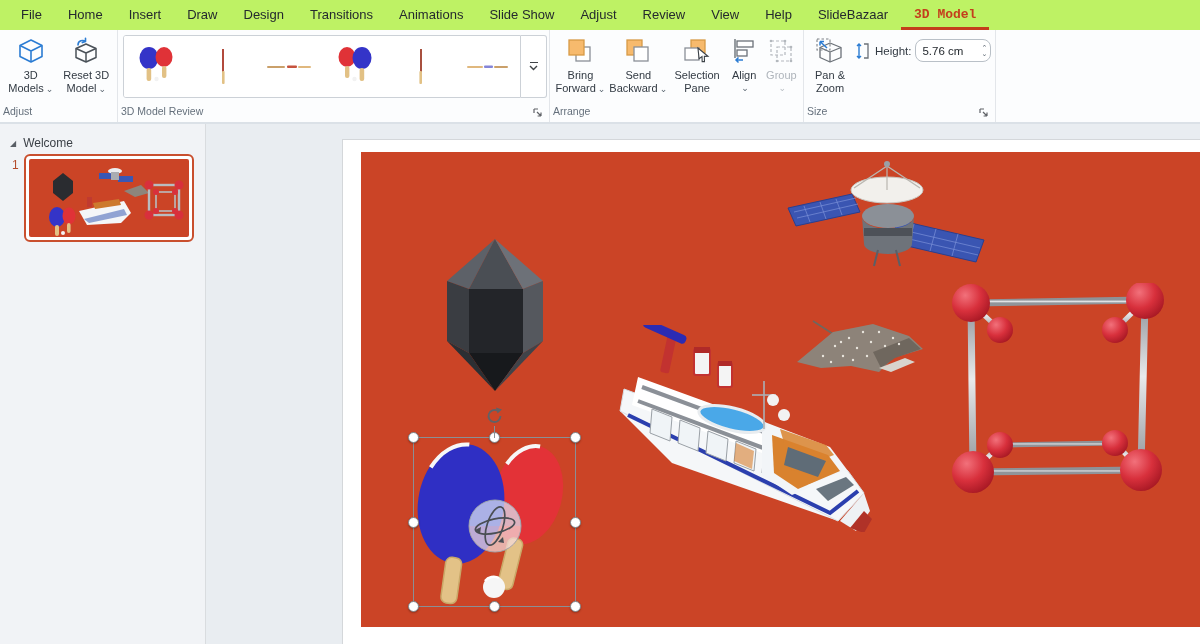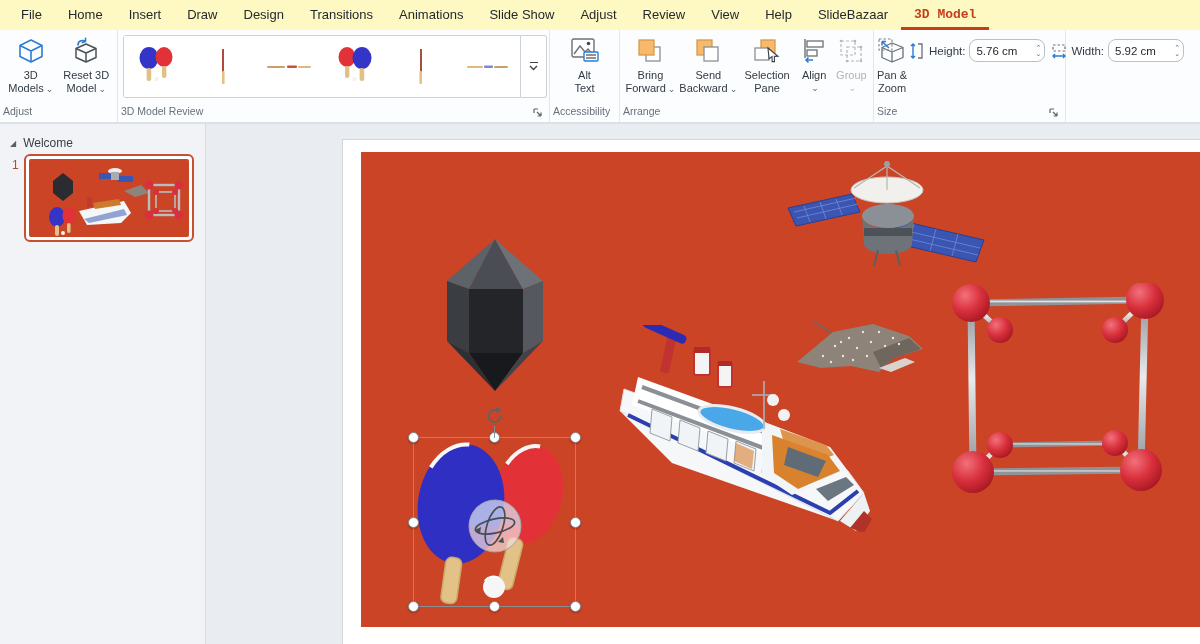--- a/index.html
+++ b/index.html
@@ -1,21 +1,21 @@
 <!DOCTYPE html>
 <html><head>
 <meta charset="utf-8">
 <style>
   * { margin:0; padding:0; box-sizing:border-box; }
   html,body { width:1200px; height:644px; overflow:hidden;
     font-family:"Liberation Sans","DejaVu Sans",sans-serif; background:#e9edf1; }
 
   
   .menubar { position:absolute; left:0; top:0; width:1200px; height:30px;
-    background:#fef9c3; display:flex; align-items:stretch; padding-left:8px; }
+    background:#bef264; display:flex; align-items:stretch; padding-left:8px; }
   .menu-tab { font-size:13px; color:#24292e; padding:0 13px; line-height:30px; cursor:default; white-space:nowrap; }
   .menu-tab.active { color:#c43e1c; font-weight:700; box-shadow:inset 0 -3px 0 #c43e1c;font-family:Liberation Mono, monospace; }
 
   
   .ribbon { position:absolute; left:0; top:30px; width:1200px; height:94px;
     background:#fcfdfe; border-bottom:2px solid #dbe1e7; display:flex; }
   .rgroup { display:flex; flex-direction:column; border-right:1px solid #e3e6ea; padding:3px 3px 0; position:relative; }
   .rgroup-body { flex:1; display:flex; align-items:flex-start; justify-content:center; }
   .rgroup-footer { height:19px; font-size:10.5px; color:#65707c; text-align:left; line-height:17px; position:relative; white-space:nowrap; }
   .launcher { position:absolute; right:2px; bottom:3px; width:12px; height:12px; cursor:pointer; }
@@ -29,21 +29,21 @@
 
   
   .gallery { display:flex; margin-top:2px; height:63px; }
   .gal-box { display:flex; background:#fff; border:1px solid #ccd1d7; border-radius:3px 0 0 3px; overflow:hidden; }
   .gal-thumb { width:66px; height:61px; display:flex; align-items:center; justify-content:center; cursor:pointer; background:#fff; }
   .gal-more { width:26px; height:63px; background:#fff; border:1px solid #ccd1d7; border-left:none;
     border-radius:0 3px 3px 0; display:flex; flex-direction:column; align-items:center; justify-content:center; gap:2px; cursor:pointer; }
   .gal-more .bar { width:8px; height:1.5px; background:#3f4347; }
 
   
-  .size-col { display:flex; flex-direction:row; gap:6px; padding-top:6px; }
+  .size-col { display:flex; flex-direction:column; gap:6px; padding-top:6px; }
   .size-row { display:flex; align-items:center; gap:4px; font-size:11.5px; color:#323a43; }
   .spinbox { display:flex; align-items:center; border:1px solid #b9c0c7; border-radius:8px; background:#fff; height:23px; width:76px; }
   .spinbox input { border:none; outline:none; width:52px; font-size:11.5px; padding-left:6px;
     font-family:"Liberation Sans",sans-serif; color:#24292e; background:transparent; }
   .spin-ctl { display:flex; flex-direction:column; margin-left:auto; margin-right:3px; }
   .spin-ctl span { font-size:7px; line-height:6px; color:#5a6570; cursor:pointer; text-align:center; }
 
   
   .workspace { position:absolute; left:0; top:124px; width:1200px; height:520px; background:#e9edf1; }
   .thumb-panel { position:absolute; left:0; top:0; width:206px; height:520px; background:#f1f3f6; border-right:1px solid #d9dcdf; }
@@ -181,39 +181,20 @@
       <span>3D Model Review</span>
       <span class="launcher">
         <svg width="12" height="12" viewBox="0 0 12 12">
             <path d="M2 2 L2 6 M2 2 L6 2" stroke="#5f6267" stroke-width="1.2" fill="none"></path>
             <path d="M5 5 L9 9 M9 9 L9 5.6 M9 9 L5.6 9" stroke="#5f6267" stroke-width="1.2" fill="none"></path>
           </svg>
       </span>
     </div>
   </div>
 
-  <div class="rgroup" style="width:70px">
-    <div class="rgroup-body">
-      <div class="bigbtn">
-        <span class="ic">
-          <svg width="30" height="28" viewBox="0 0 30 28">
-              <rect x="2" y="2" width="22" height="18" rx="2" fill="#fff" stroke="#6b7178" stroke-width="1.4"></rect>
-              <circle cx="18.5" cy="6.5" r="1.8" fill="#44494f"></circle>
-              <path d="M4 17 L10 9 L15 15 L18 12 L22 17" fill="none" stroke="#6b7178" stroke-width="1.4"></path>
-              <rect x="14" y="15" width="14" height="9" rx="1" fill="#fff" stroke="#2b7cd3" stroke-width="1.4"></rect>
-              <line x1="16" y1="18" x2="26" y2="18" stroke="#44494f" stroke-width="1.2"></line>
-              <line x1="16" y1="21" x2="26" y2="21" stroke="#44494f" stroke-width="1.2"></line>
-            </svg>
-        </span>
-        <span>Alt</span>
-        <span>Text</span>
-      </div>
-    </div>
-    <div class="rgroup-footer">Accessibility</div>
-  </div>
 
   <div class="rgroup" style="width:254px">
     <div class="rgroup-body">
       <div class="bigbtn">
         <span class="ic">
           <svg width="26" height="26" viewBox="0 0 26 26">
               <rect x="9" y="9" width="14" height="14" fill="#fff" stroke="#8a9097" stroke-width="1.3"></rect>
               <rect x="2" y="2" width="15" height="15" fill="#f7ba6d" stroke="#d89a46" stroke-width="1.3"></rect>
             </svg>
         </span>
@@ -294,34 +275,20 @@
       </div>
       <div class="size-col">
         <div class="size-row">
           <svg width="16" height="18" viewBox="0 0 16 18">
               <path d="M4 2 L4 16 M2 4 L4 2 L6 4 M2 14 L4 16 L6 14" fill="none" stroke="#2b7cd3" stroke-width="1.4"></path>
               <path d="M9 2 L13 2 L13 16 L9 16" fill="none" stroke="#6b7178" stroke-width="1.3"></path>
             </svg>
           <span>Height:</span>
           <div class="spinbox">
             <input value="5.76 cm" style="">
-            <span class="spin-ctl">
-              <span>⌃</span>
-              <span>⌄</span>
-            </span>
-          </div>
-        </div>
-        <div class="size-row">
-          <svg width="16" height="18" viewBox="0 0 16 18">
-              <path d="M2 3 L14 3 L14 9 L2 9 Z" fill="none" stroke="#6b7178" stroke-width="1.2" stroke-dasharray="2.5 2"></path>
-              <path d="M2 14 L14 14 M4 12 L2 14 L4 16 M12 12 L14 14 L12 16" fill="none" stroke="#2b7cd3" stroke-width="1.4"></path>
-            </svg>
-          <span>Width:</span>
-          <div class="spinbox">
-            <input value="5.92 cm" style="">
             <span class="spin-ctl">
               <span>⌃</span>
               <span>⌄</span>
             </span>
           </div>
         </div>
       </div>
     </div>
     <div class="rgroup-footer">
       <span>Size</span>

